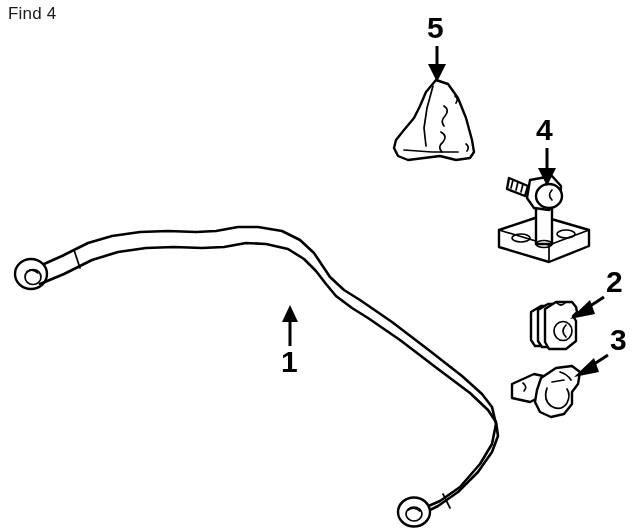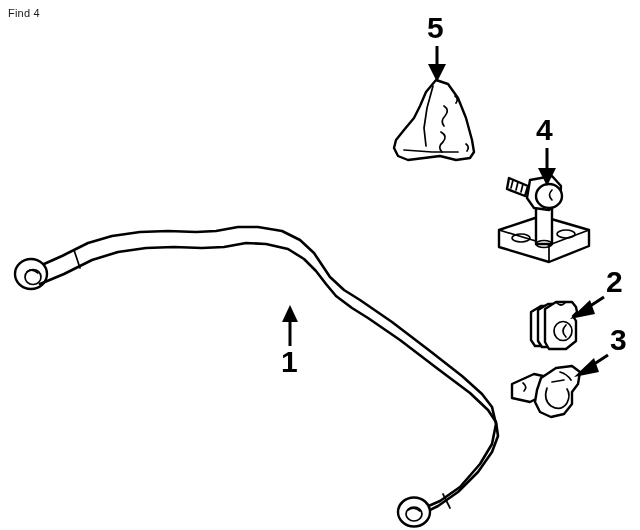--- a/index.html
+++ b/index.html
@@ -18,21 +18,21 @@
   #diagram-root {
     position: relative;
     width: 640px;
     height: 530px;
     background: #ffffff;
   }
   .find-label {
     position: absolute;
     left: 8px;
     top: 7px;
-    font-size: 11px;
+    font-size: 17px;
     line-height: 13px;
     color: #1a1a1a;
     font-family: "Liberation Sans", sans-serif;
     letter-spacing: 0.2px;
     white-space: nowrap;
   }
   svg.parts-svg {
     position: absolute;
     left: 0;
     top: 0;

